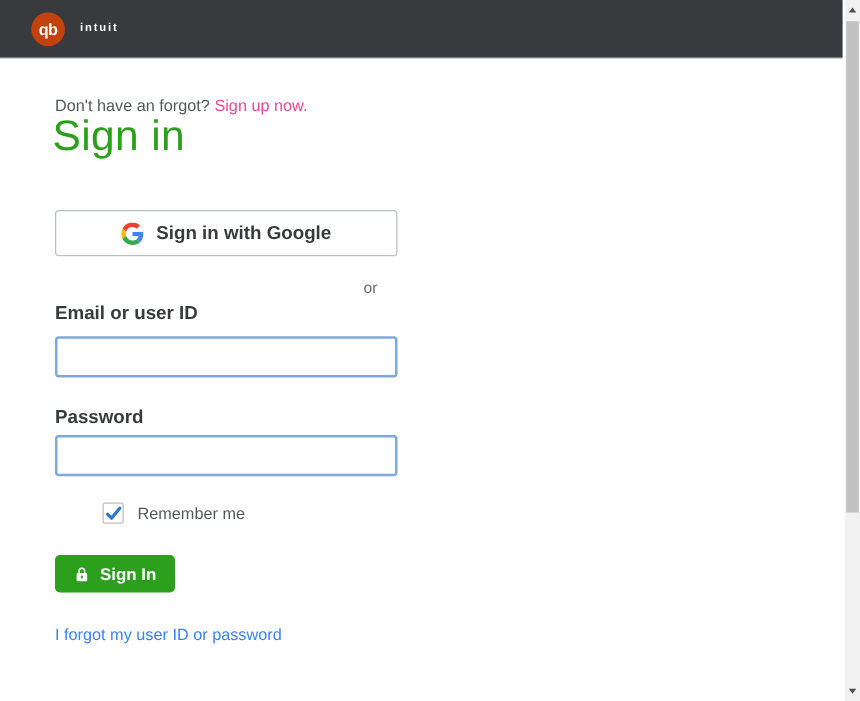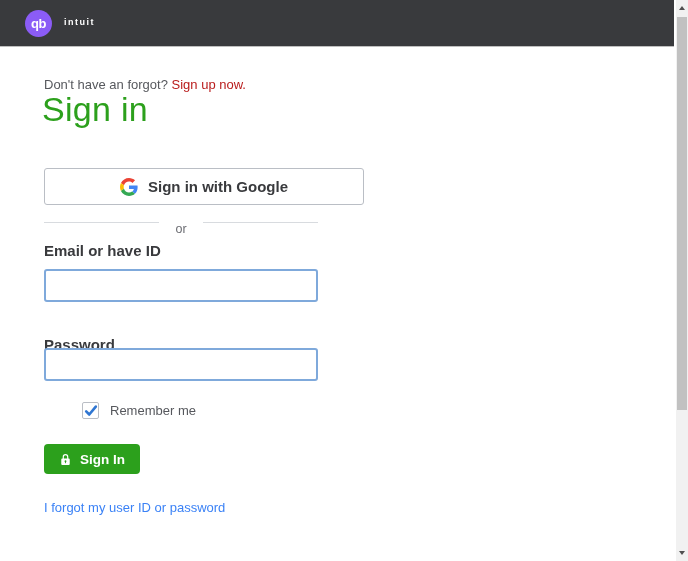--- a/index.html
+++ b/index.html
@@ -11,63 +11,63 @@
   }
 
   
   .header {
     position:absolute; top:0; left:0; width:674px; height:46px;
     background:#393A3D; display:flex; align-items:center; padding-left:25px;
     box-shadow:0 1px 0 rgba(0,0,0,0.25);
   }
   .logo { display:flex; align-items:center; gap:6px; }
   .qb-circle {
-    width:27px; height:27px; border-radius:50%; background:#8b5cf6;
+    width:27px; height:27px; border-radius:50%; background:#c2410c;
     display:flex; align-items:center; justify-content:center;
     color:#fff; font-size:13px; font-weight:700; letter-spacing:-0.5px;
   }
   .wordmark { display:flex; flex-direction:column; line-height:1; }
   .intuit {
     color:#fff; font-size:9px; font-weight:700; letter-spacing:1.5px;
     margin-left:6px; margin-bottom:1px;
   }
   .quickbooks {
     color:#fff; font-size:21px; font-weight:700; letter-spacing:-0.4px;
   }
 
   
   .signup-row { position:absolute; left:44px; top:77px; font-size:13px; color:#56585D; }
-  .signup-row a { color:#b91c1c; text-decoration:none; cursor:pointer;text-align:center; }
+  .signup-row a { color:#ec4899; text-decoration:none; cursor:pointer;text-align:center; }
 
   .page-title {
     position:absolute; left:42px; top:90px;
     font-size:34px; font-weight:400; color:#2CA01C; letter-spacing:0.3px;
   }
 
   .google-btn {
-    position:absolute; left:44px; top:168px; width:320px; height:37px;
+    position:absolute; left:44px; top:168px; width:274px; height:37px;
     background:#fff; border:1px solid #BABEC5; border-radius:3px;
     display:flex; align-items:center; justify-content:center; gap:10px;
     cursor:pointer; font-family:inherit;
   }
   .google-btn span.lbl { font-size:15px; font-weight:600; color:#393A3D; }
   .g-icon { width:18px; height:18px; display:block; }
 
   .divider {
     position:absolute; left:44px; top:222px; width:274px; height:16px;
-    display:flex; align-items:flex-start;
+    display:flex; align-items:flex-end;flex-direction:column;
   }
   .divider .line { flex:1; height:1px; background:#D8DBDF; }
   .divider .or { margin:0 16px; font-size:12.5px; color:#6B6C72; }
 
   .field-label {
     position:absolute; left:44px; font-size:15px; font-weight:700; color:#393A3D;
   }
   .label-email { top:242px; }
-  .label-password { top:336px; }
+  .label-password { top:325px; }
 
   .text-input {
     position:absolute; left:44px; width:274px; height:33px;
     border:2px solid #7FA9DB; border-radius:3px; background:#fff;
     font-family:inherit; font-size:15px; color:#393A3D; padding:0 8px; outline:none;
   }
   .input-email { top:269px; }
   .input-password { top:348px; }
 
   .remember-row {
@@ -147,21 +147,21 @@
   </svg>
   <span class="lbl">Sign in with Google</span>
 </button>
 
 <div class="divider">
   <div class="line"></div>
   <span class="or">or</span>
   <div class="line"></div>
 </div>
 
-<label class="field-label label-email">Email or have ID</label>
+<label class="field-label label-email">Email or user ID</label>
 <input class="text-input input-email" type="text" value="" style="">
 
 <label class="field-label label-password">Password</label>
 <input class="text-input input-password" type="password" value="" style="">
 
 <div class="remember-row">
   <div class="checkbox" aria-checked="true">
     <svg viewBox="0 0 16 16" aria-hidden="true">
       <polyline points="2.5,8.5 6,12 13.5,3" fill="none" stroke="#2F76D2" stroke-width="3" stroke-linecap="round" stroke-linejoin="round"></polyline>
     </svg>

